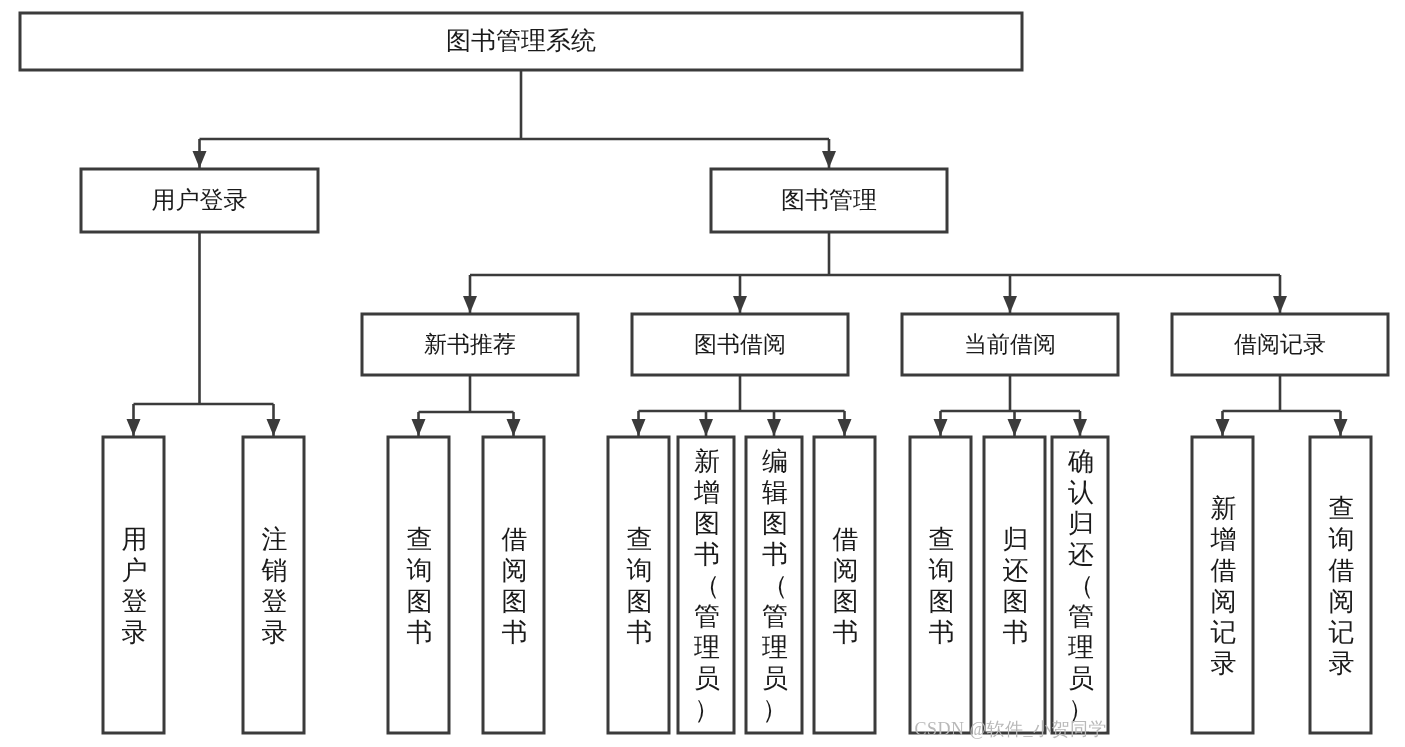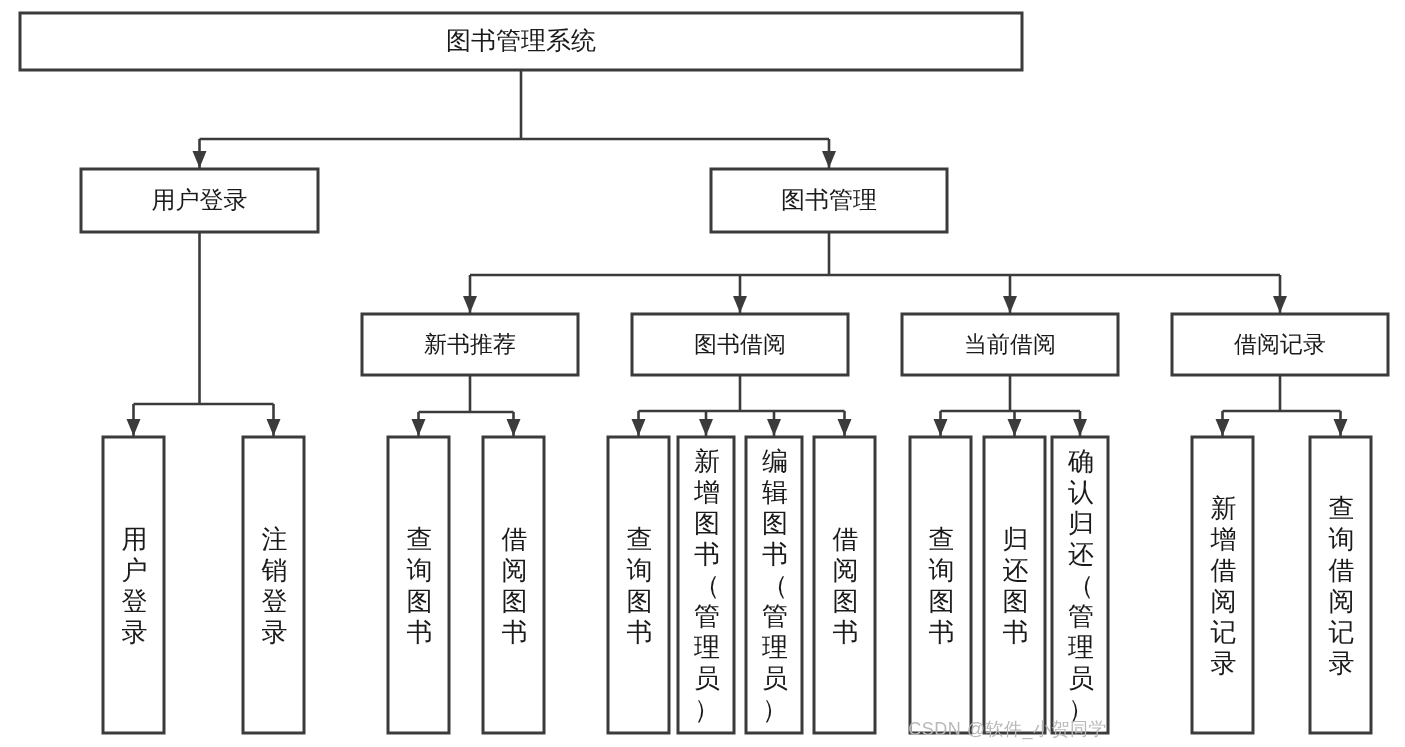--- a/index.html
+++ b/index.html
@@ -28,21 +28,21 @@
     font-family:"Liberation Sans","DejaVu Sans",sans-serif;
     font-size:26px;
     text-anchor:middle;
   }
   .watermark{
     position:absolute;
     right:12px;
     bottom:6px;
     color:#b9b9b9;
     font-size:18px;
-    font-family:Liberation Sans, sans-serif;
+    font-family:Liberation Serif, serif;
     white-space:nowrap;
     letter-spacing:0.5px;
   }
 </style>
 </head>
 <body>
 
 <div id="diagram-root">
 
   <svg id="flow" viewBox="0 0 1405 747">

